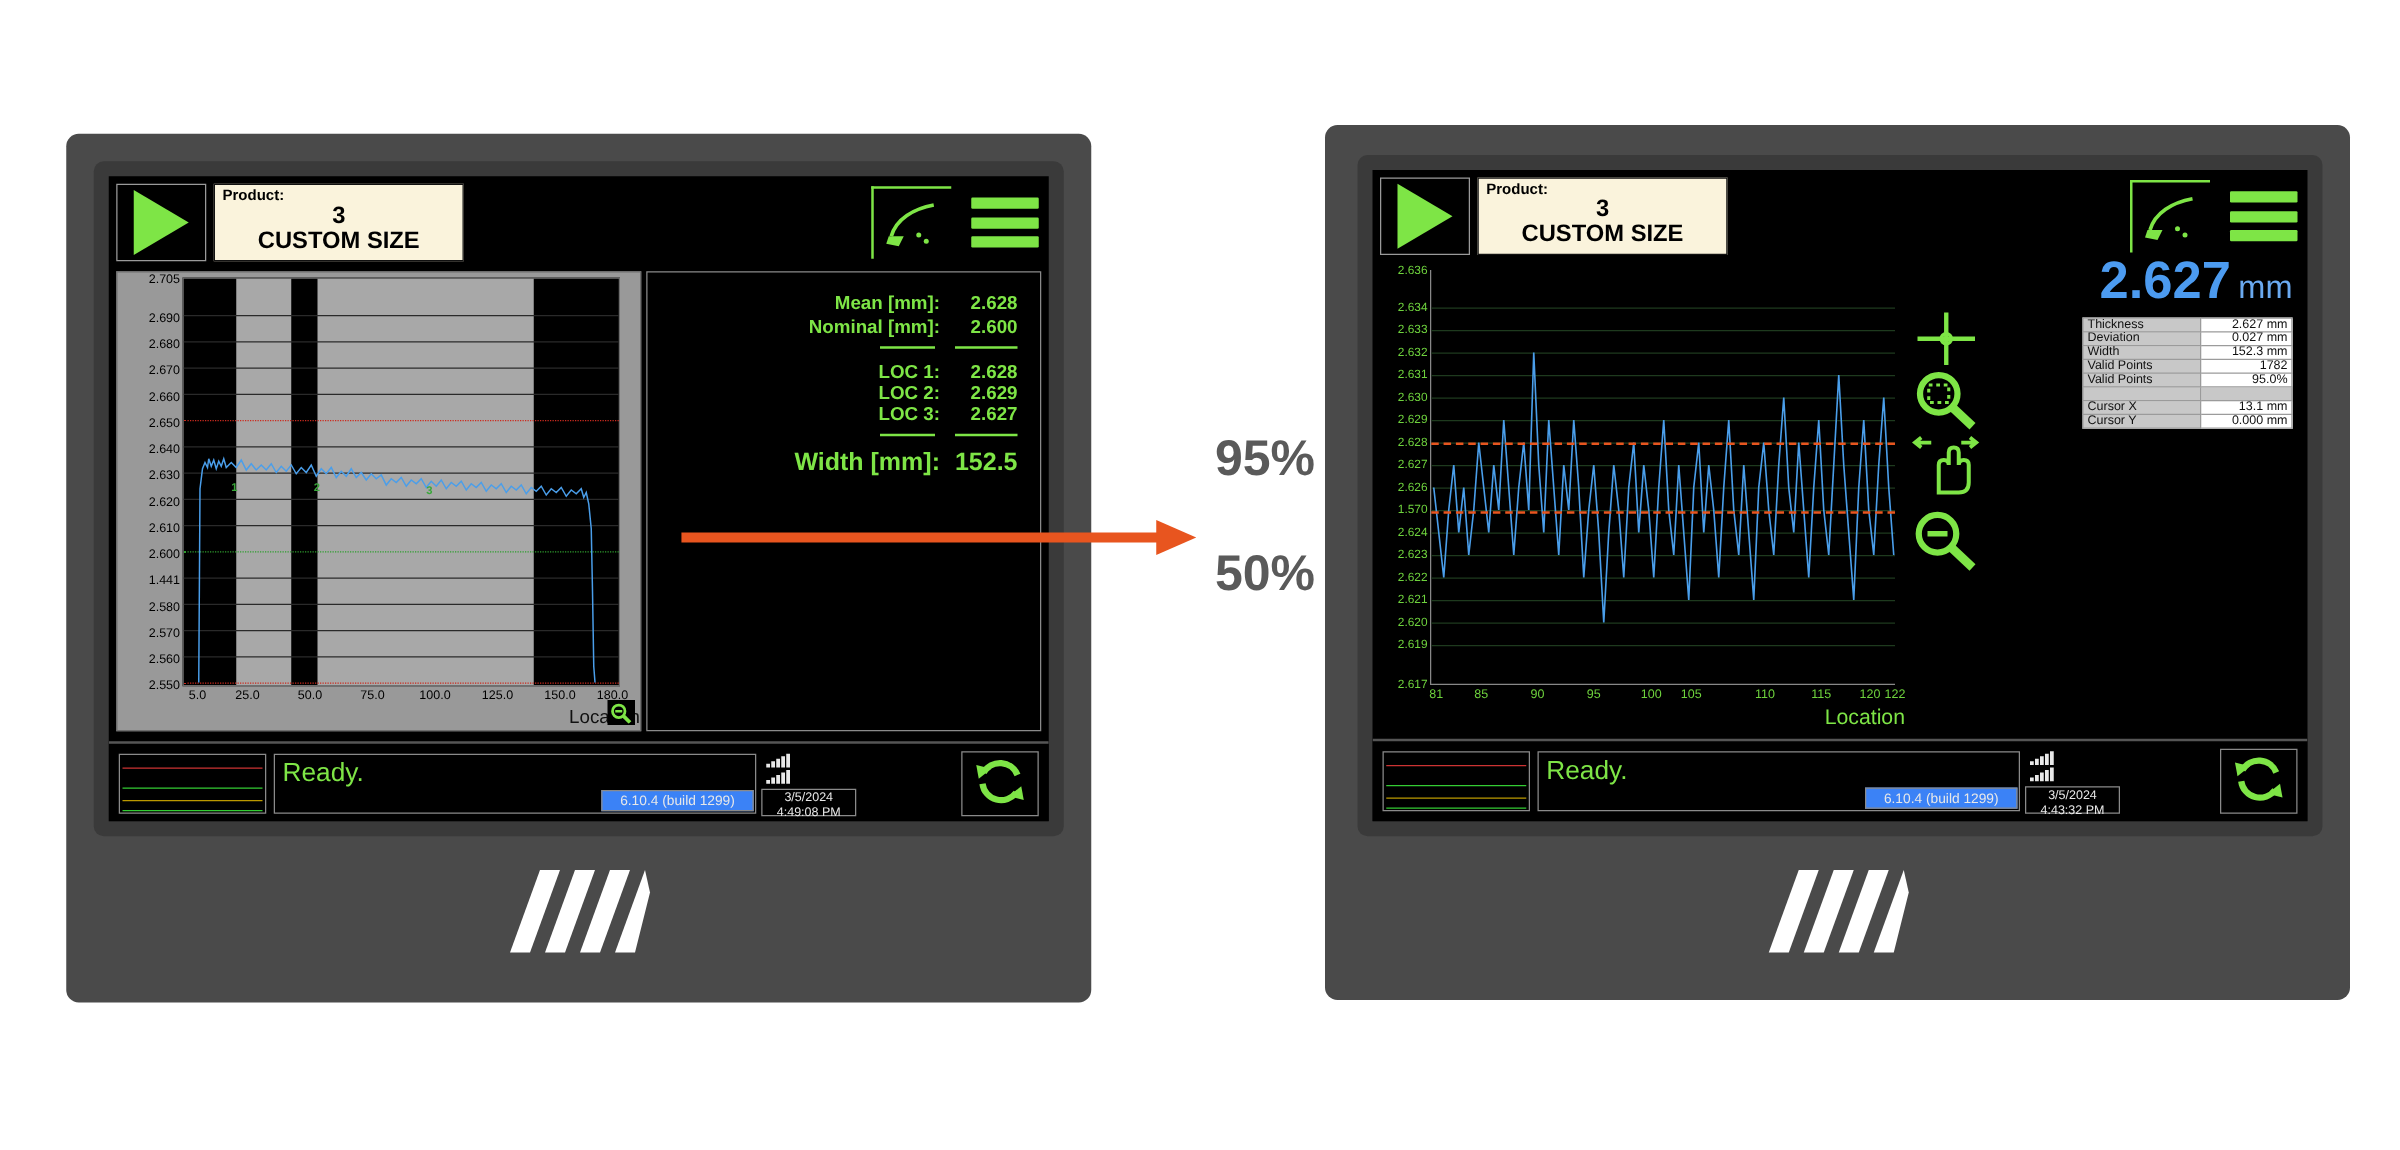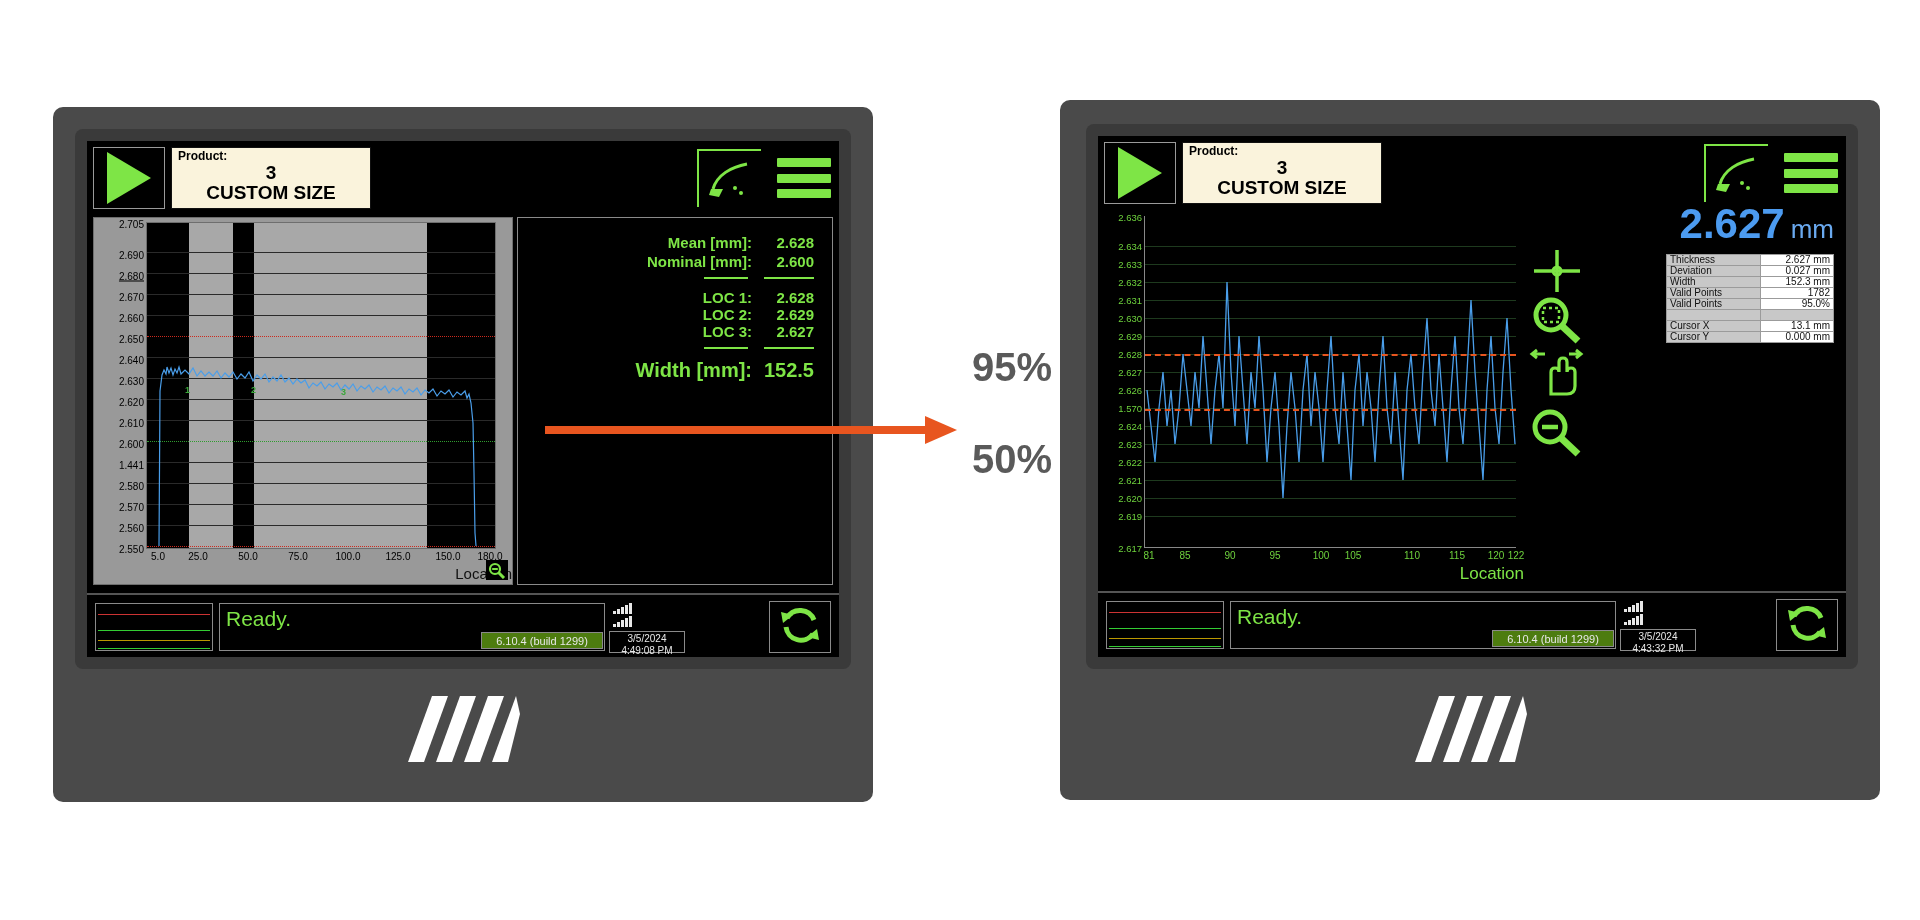--- a/index.html
+++ b/index.html
@@ -117,21 +117,21 @@
   .sidetools { position: absolute; display: flex; flex-direction: column; align-items: center; }
   .sidetools > div { position: relative; }
 
   
   .footer { position: absolute; background: #000; }
   .mini-graph { position: absolute; border: 1px solid #8a8a8a; background: #000; }
   .mini-graph i { position: absolute; left: 2px; right: 2px; height: 1px; display: block; }
   .msg-box { position: absolute; border: 1px solid #8a8a8a; background: #000; }
   .msg-text { position: absolute; color: #7ee546; }
   .ver-box {
-    position: absolute; border: 1px solid #8a8a8a; background: #4d7c0f;
+    position: absolute; border: 1px solid #8a8a8a; background: #3b82f6;
     color: #e8e8e8; display: flex; align-items: center; justify-content: center;
   }
   .signal { position: absolute; display: flex; flex-direction: column; gap: 2px; }
   .bars { display: flex; align-items: flex-end; gap: 1px; }
   .bars i { display: block; background: #e8e8e8; }
   .clock {
     position: absolute; border: 1px solid #8a8a8a; background: #000;
     color: #e8e8e8; text-align: center; line-height: 1.15; padding-top: 1px;
   }
   .refresh-box { position: absolute; border: 1px solid #8a8a8a; background: #000; }
@@ -171,21 +171,21 @@
             <span style="height:9px;"></span>
           </div>
         </div>
       </div>
 
       <div class="chart-wrap" style="left:6px; top:76px; width:420px; height:368px; background:#999999; border:1px solid #6e6e6e;">
 
         <div class="yaxis" style="left:0; top:4px; width:50px; height:325px;">
           <div class="ytick" style="top:1.5px; font-size:10px;">2.705</div>
           <div class="ytick" style="top:33px; font-size:10px;">2.690</div>
-          <div class="ytick" style="top:54px; font-size:10px;text-decoration:underline;">2.680</div>
+          <div class="ytick" style="top:54px; font-size:10px;">2.680</div>
           <div class="ytick" style="top:75px; font-size:10px;">2.670</div>
           <div class="ytick" style="top:96px; font-size:10px;">2.660</div>
           <div class="ytick" style="top:117px; font-size:10px;">2.650</div>
           <div class="ytick" style="top:138px; font-size:10px;">2.640</div>
           <div class="ytick" style="top:159px; font-size:10px;">2.630</div>
           <div class="ytick" style="top:180px; font-size:10px;">2.620</div>
           <div class="ytick" style="top:201px; font-size:10px;">2.610</div>
           <div class="ytick" style="top:222px; font-size:10px;">2.600</div>
           <div class="ytick" style="top:243px; font-size:10px;">1.441</div>
           <div class="ytick" style="top:264px; font-size:10px;">2.580</div>

